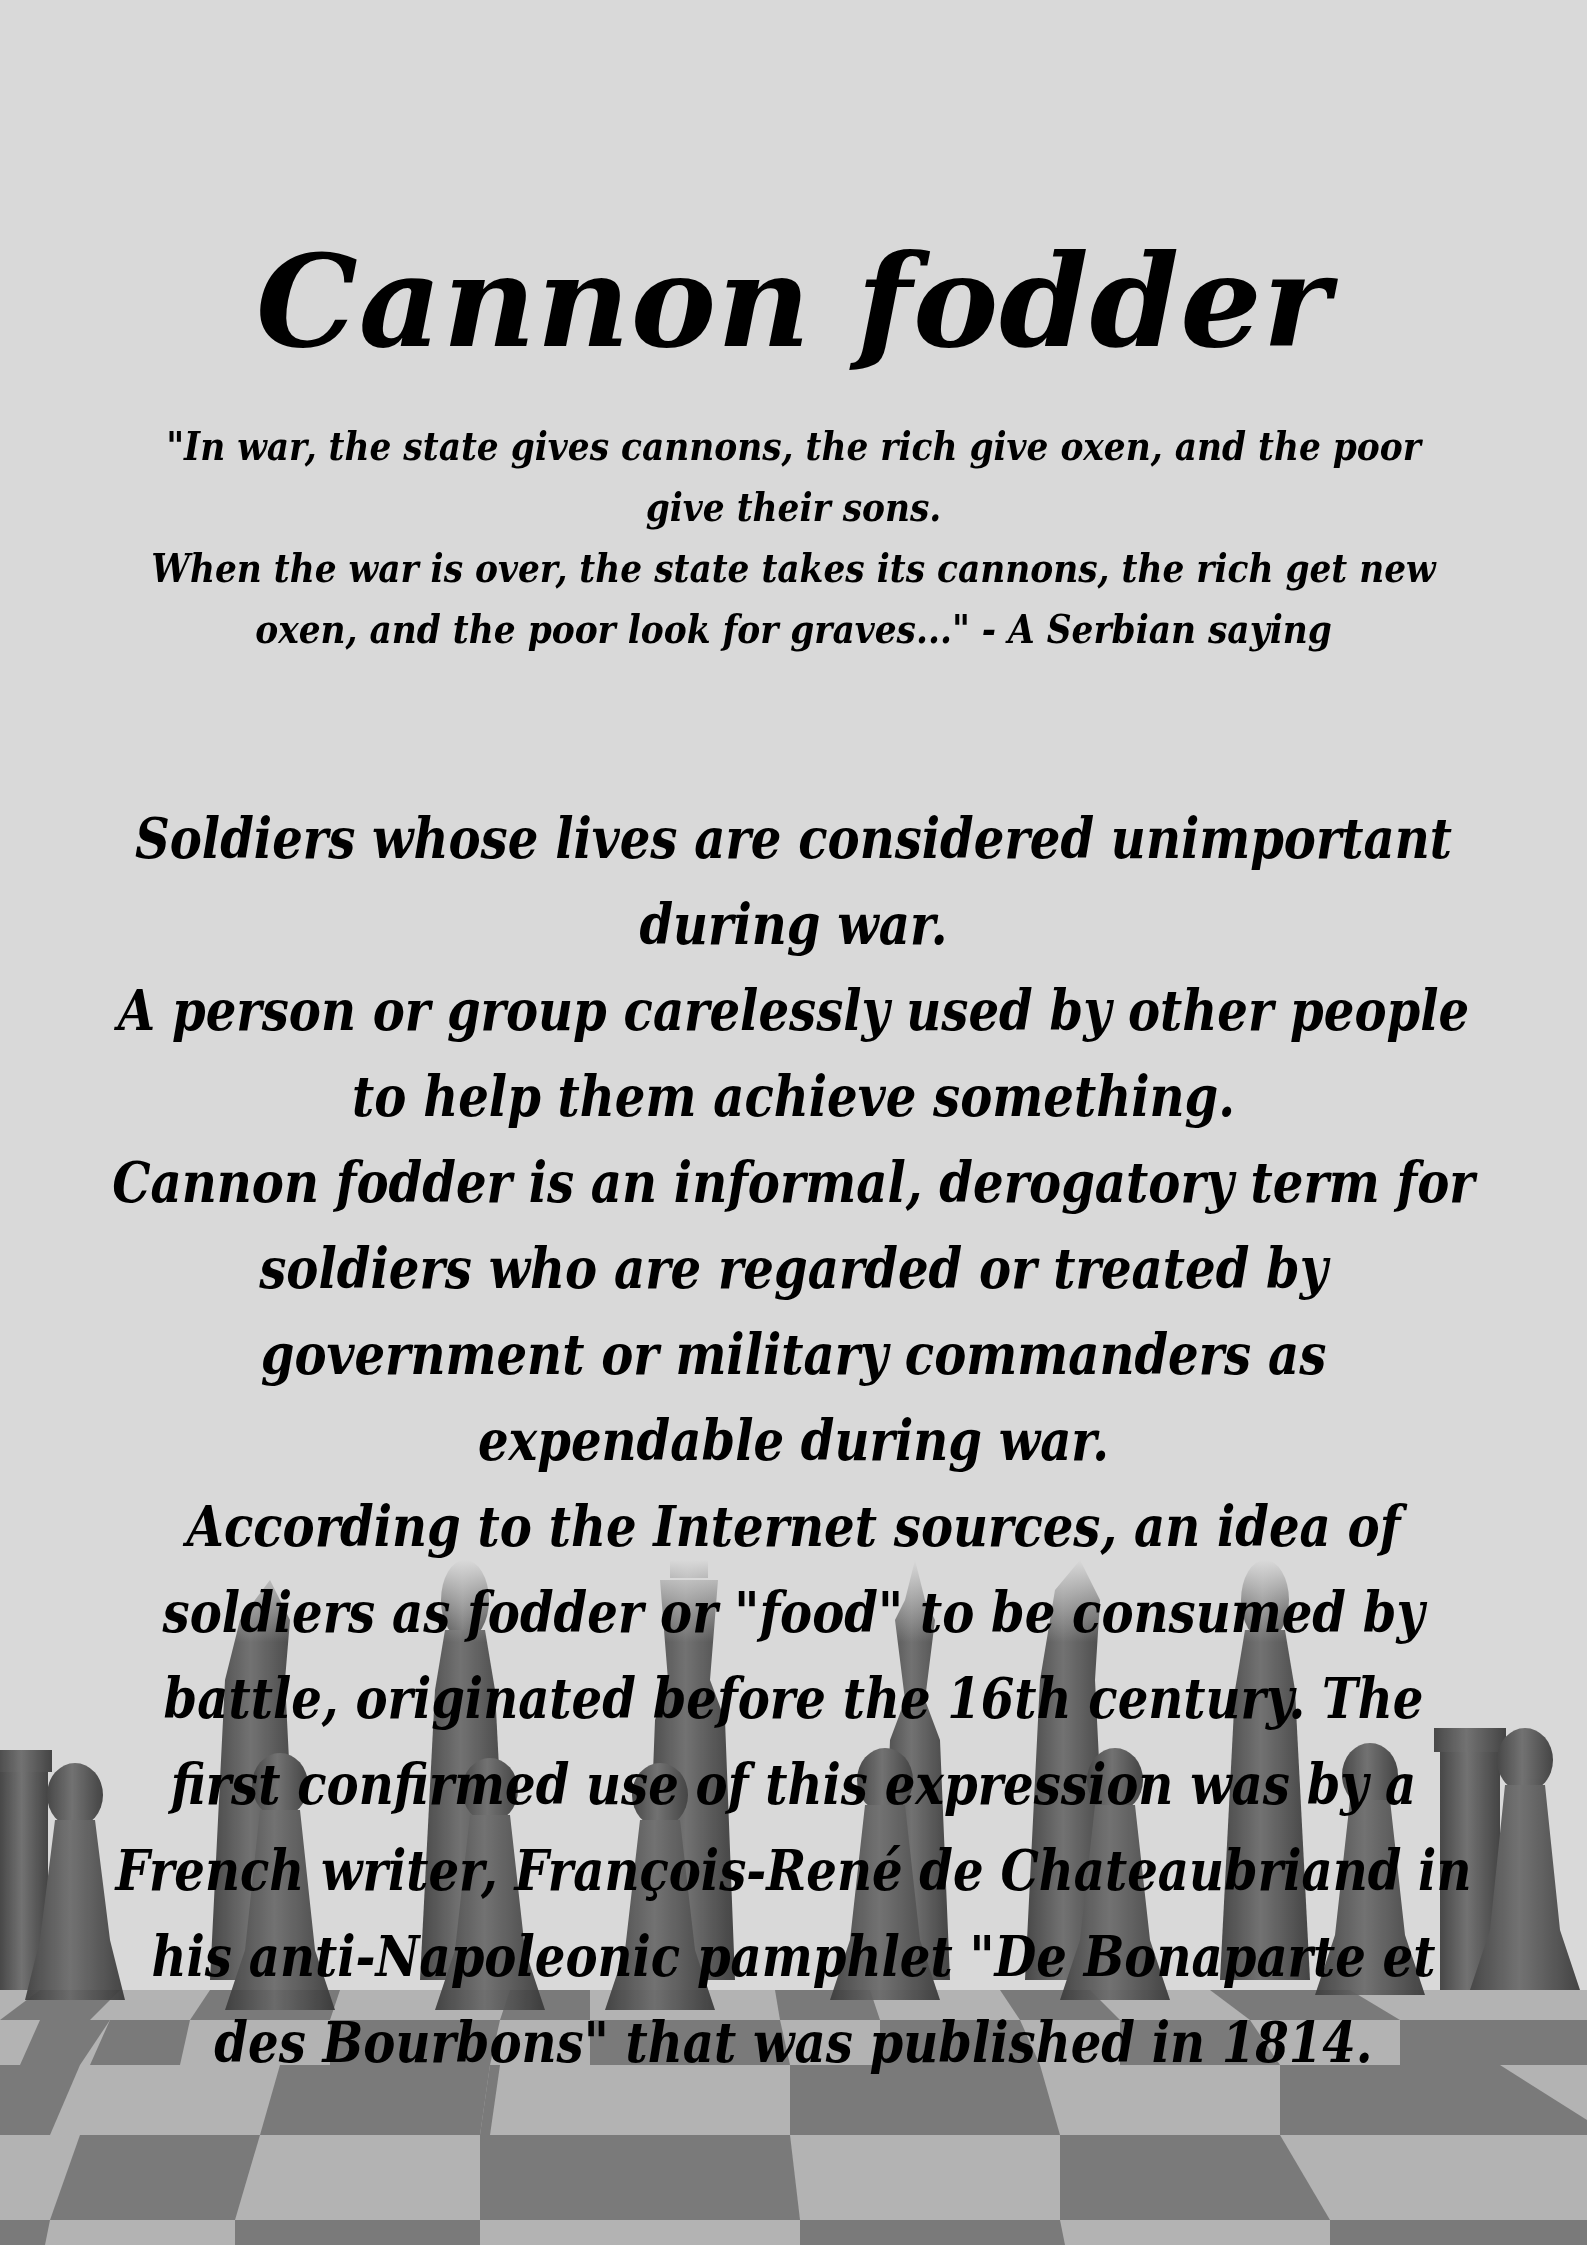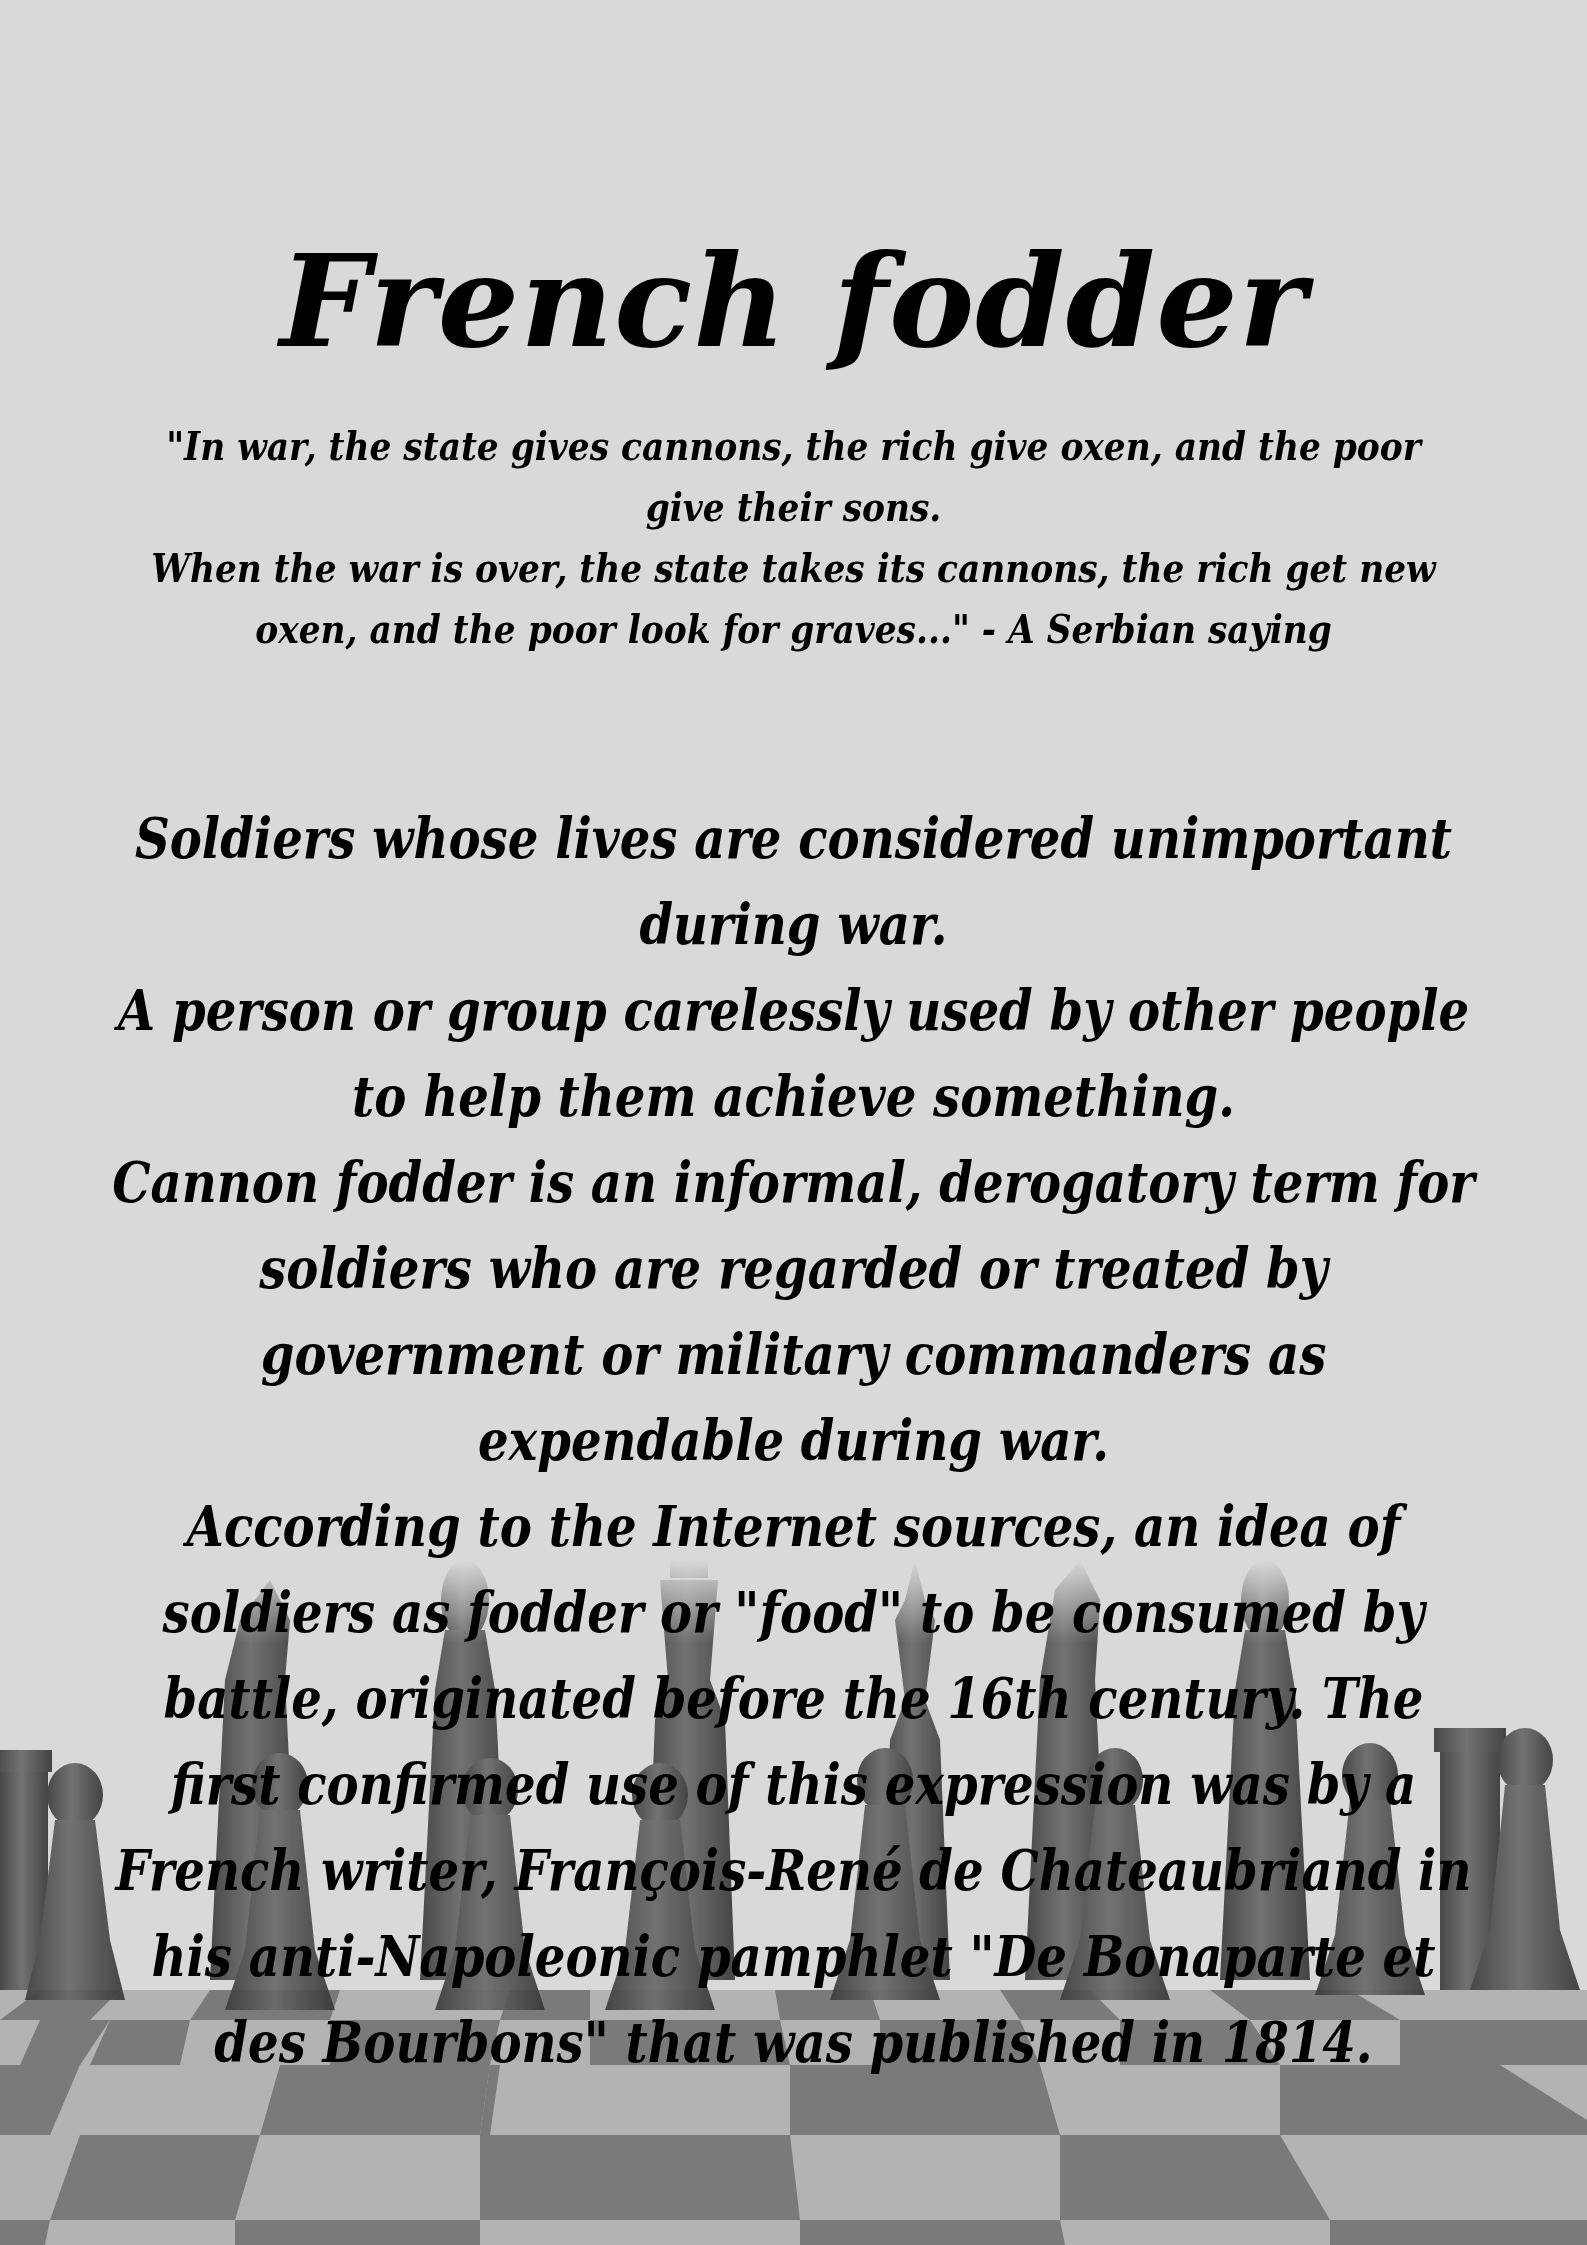--- a/index.html
+++ b/index.html
@@ -174,21 +174,21 @@
       <ellipse cx="1370" cy="215" rx="28" ry="32"></ellipse>
       <path d="M1350,240 L1390,240 L1405,375 L1425,435 L1315,435 L1335,375 Z"></path>
       <ellipse cx="1525" cy="200" rx="28" ry="32"></ellipse>
       <path d="M1505,225 L1545,225 L1560,370 L1580,430 L1470,430 L1490,370 Z"></path>
     </g>
   </g>
   <rect x="0" y="0" width="1587" height="685" fill="url(#fade)"></rect>
 </svg>
 
 <div class="content">
-  <h1 class="title">French fodder</h1>
+  <h1 class="title">Cannon fodder</h1>
 
   <div class="quote">
     <p>"In war, the state gives cannons, the rich give oxen, and the poor give their sons.</p>
     <p>When the war is over, the state takes its cannons, the rich get new oxen, and the poor look for graves..." - A Serbian saying</p>
   </div>
 
   <div class="definitions">
     <p>Soldiers whose lives are considered unimportant during war.</p>
     <p>A person or group carelessly used by other people to help them achieve something.</p>
     <p>Cannon fodder is an informal, derogatory term for soldiers who are regarded or treated by government or military commanders as expendable during war.</p>

